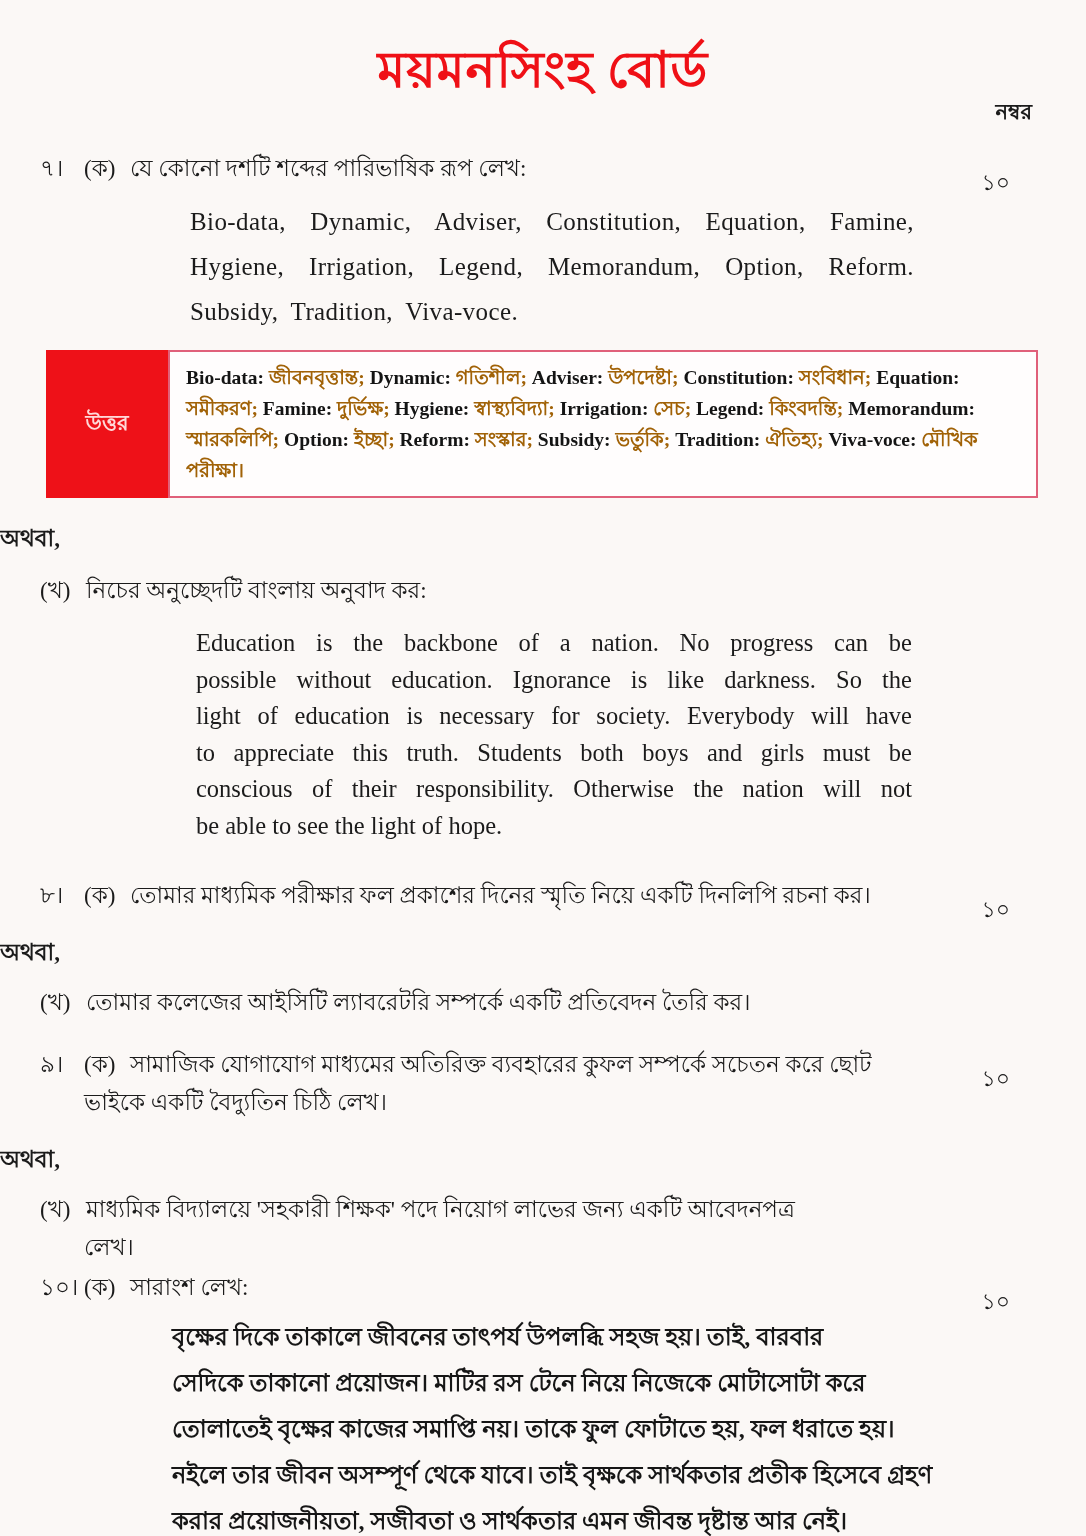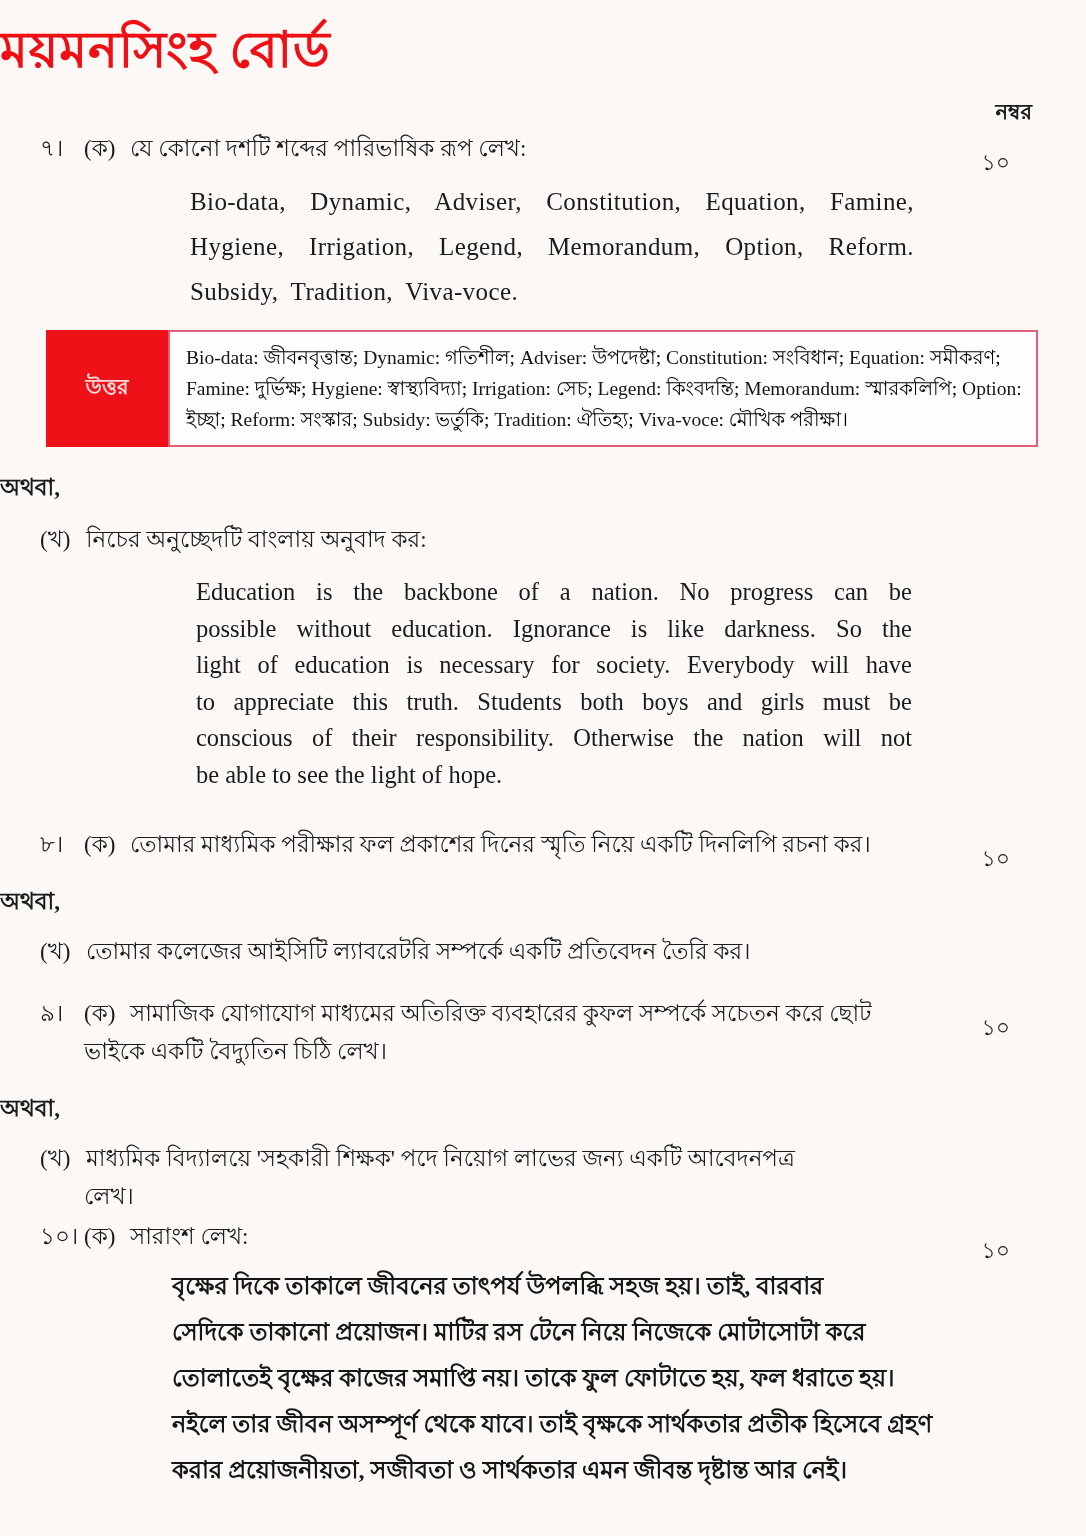--- a/index.html
+++ b/index.html
@@ -7,22 +7,22 @@
   .page{
     position:relative;
     width:1086px;height:1536px;
     margin:0 auto;
     background:#fbf8f6;
     font-family:"Liberation Serif", serif;
     color:#1b1b1b;
     overflow:hidden;
   }
   .title{
-    margin:0;padding-top:12px;
-    text-align:left;
+    margin:0;padding-top:32px;
+    text-align:center;
     font-size:50px;
     font-weight:bold;
     color:#ef1016;
     letter-spacing:1px;
   }
   .marks-header{
     position:absolute;top:96px;right:54px;
     font-size:21px;font-weight:bold;
   }
   .row{position:relative;padding-left:40px;padding-right:110px;font-size:23px;line-height:32px;}
@@ -53,22 +53,22 @@
     font-size:21px;font-weight:bold;
   }
   .answer-content{
     flex:1;
     border:2px solid #e0607a;
     background:#fffdfd;
     padding:10px 12px 10px 16px;
     font-size:19.5px;
     line-height:31px;
   }
-  .answer-content .en{font-weight:normal;color:#141414;}
-  .answer-content .bn{color:#000000;font-weight:normal;}
+  .answer-content .en{font-weight:bold;color:#141414;}
+  .answer-content .bn{color:#a16207;font-weight:bold;}
   .or-line{text-align:left;font-size:23px;font-weight:bold;margin-top:22px;}
   .q7b-row{margin-top:16px;}
   .eng-para{
     margin:18px 0 0 196px;
     width:716px;
     font-size:24.5px;
     line-height:36.5px;
   }
   .eng-para .just{text-align:justify;text-align-last:justify;}
   .q8-row{margin-top:36px;}

